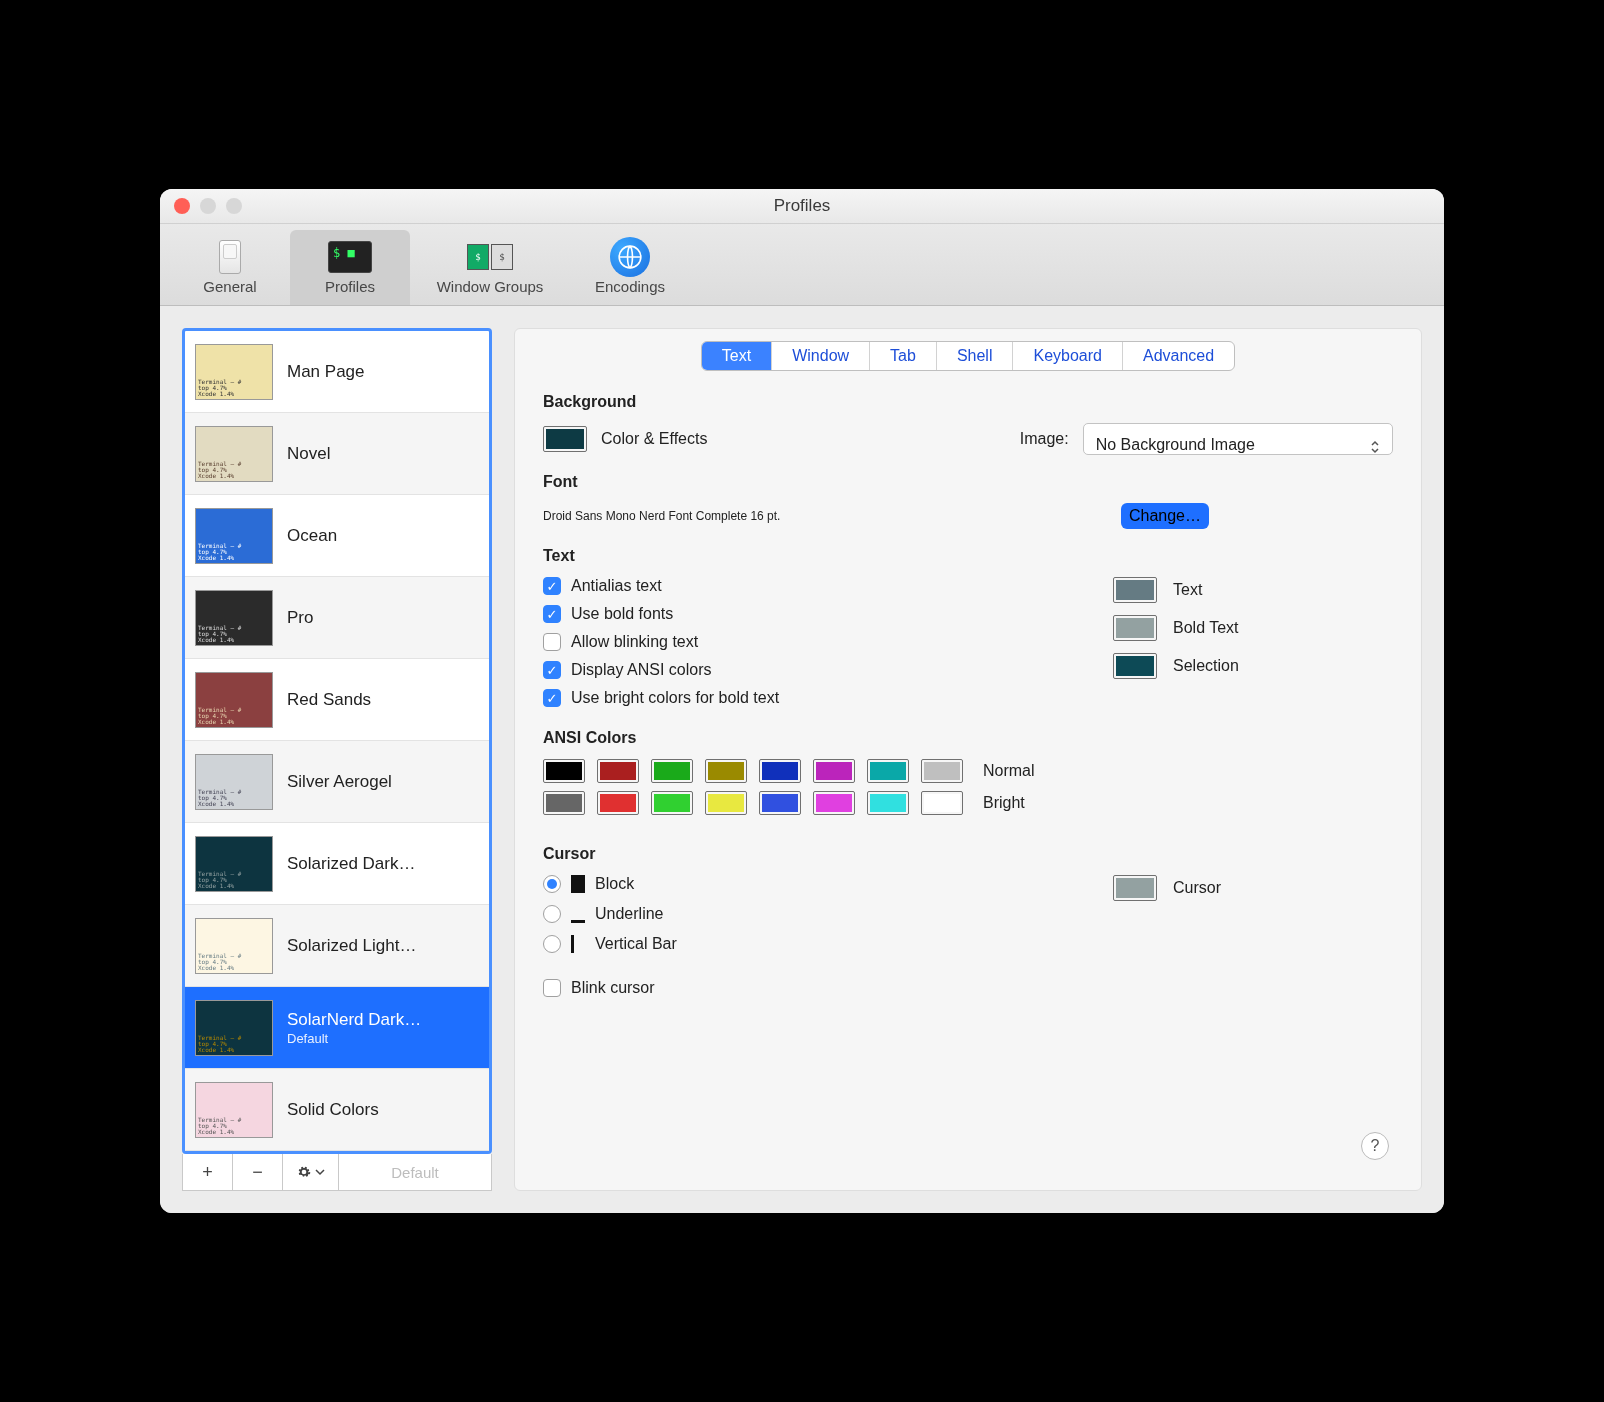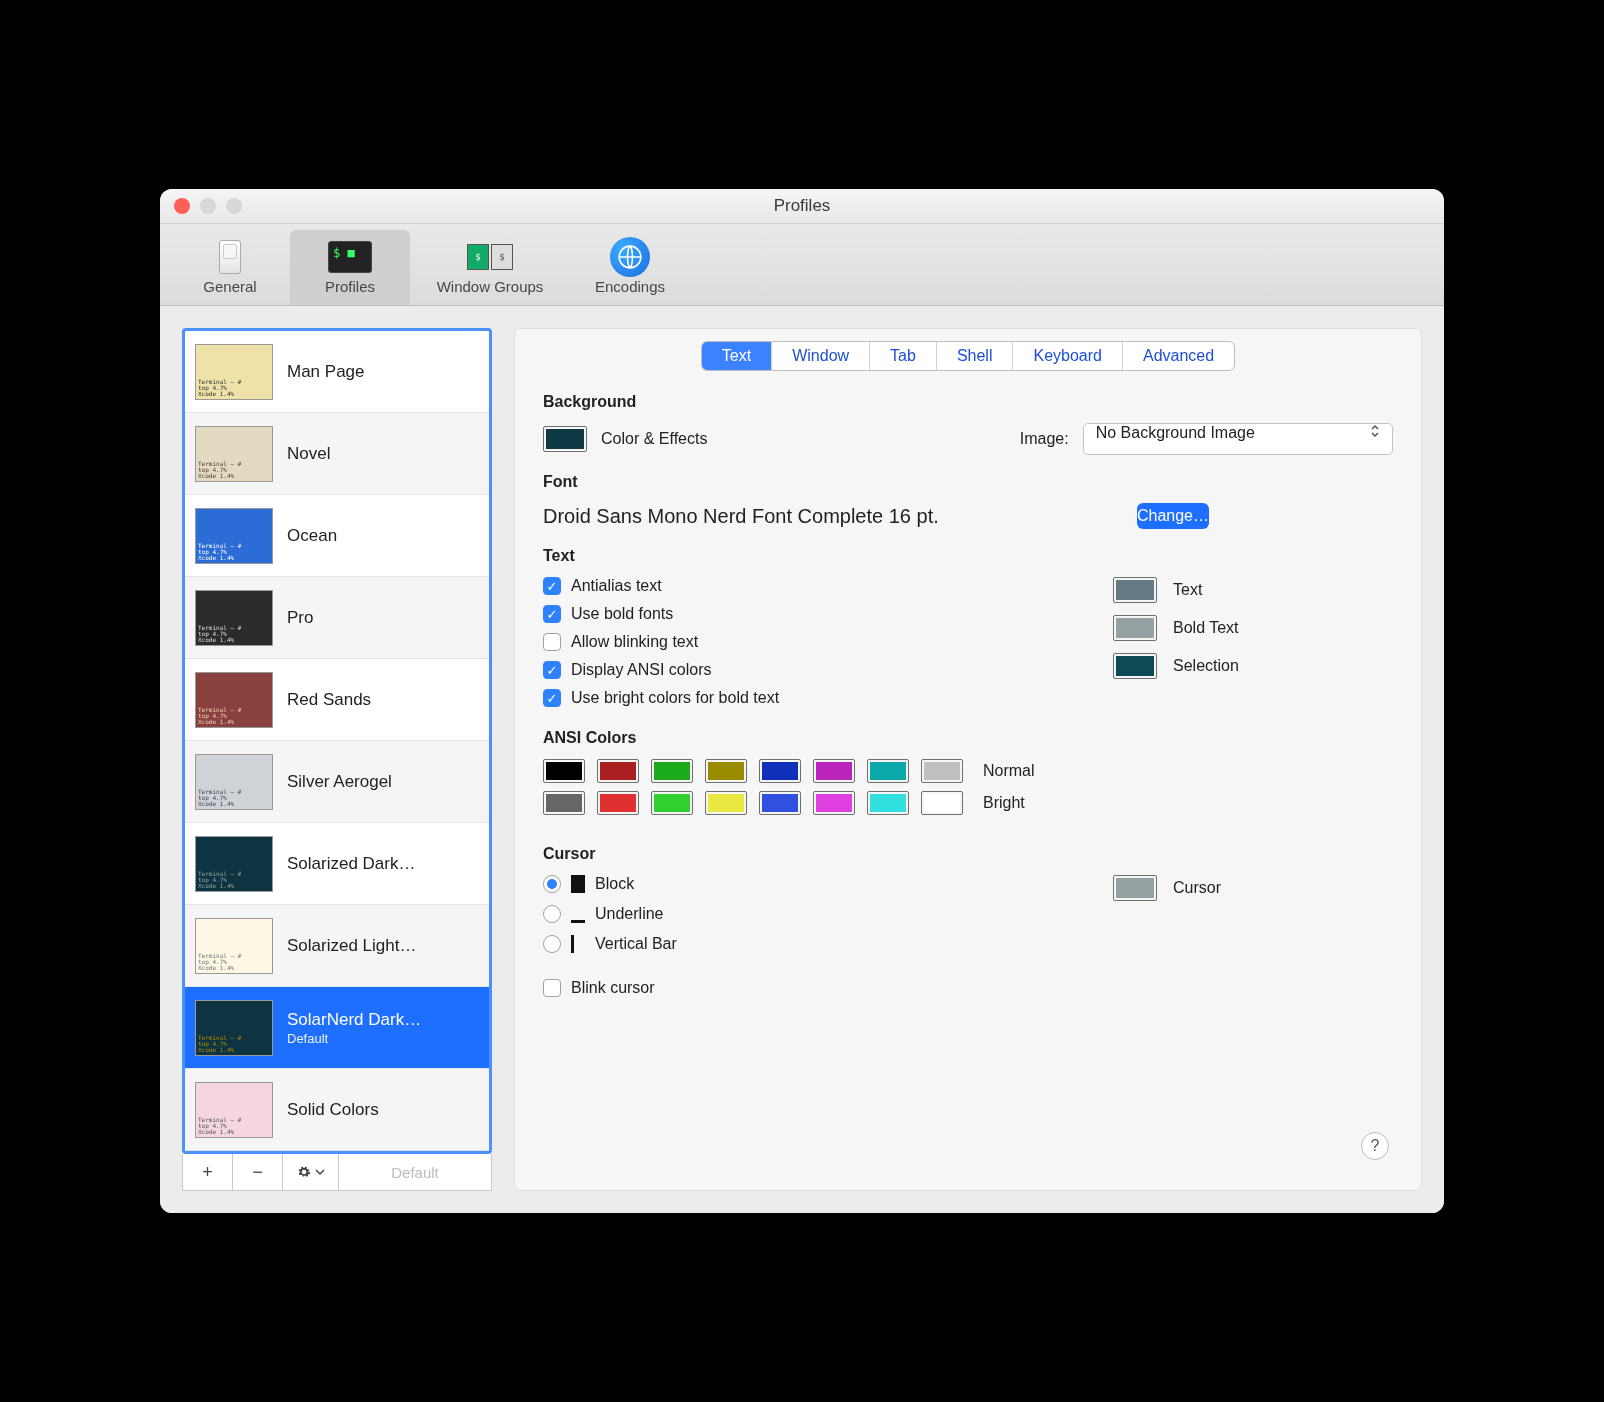--- a/index.html
+++ b/index.html
@@ -121,25 +121,25 @@
 .seg.active { background:#3b82ff; color:#fff; }
 .panel { padding: 0 28px; }
 .section-h { font-weight:600; font-size:16px; margin-bottom:12px; color:#222; }
 .row { display:flex; align-items:center; gap:14px; margin-bottom:18px; }
 .color-well {
   width: 44px; height: 26px; border:1px solid #707070; border-radius:2px; padding:2px;
 }
 .color-well > div { width:100%; height:100%; }
 .select {
   flex:1; background:#fff; border:1px solid #c3c3c3; border-radius:5px;
-  height:32px; display:flex; align-items:flex-start; padding:0 12px; font-size:16px;
+  height:32px; display:flex; align-items:flex-end; padding:0 12px; font-size:16px;
   justify-content:space-between;
 }
 .btn-blue {
-  background:#1e6fff; color:#ffffff; border-radius:6px; padding:4px 0; font-size:16px;
+  background:#1e6fff; color:#000000; border-radius:6px; padding:4px 8px; font-size:16px;
   border:none;
 }
 .checks { display:flex; flex-direction:column; gap:10px; }
 .chk { display:flex; align-items:center; gap:10px; font-size:16px; }
 .chkbox {
   width:18px; height:18px; border:1px solid #a0a0a0; border-radius:4px;
   display:flex; align-items:center; justify-content:center;
   background:#fff; flex-shrink:0;
 }
 .chkbox.on { background:#2f82ff; border-color:#2f82ff; color:#fff; font-size:13px; }
@@ -340,21 +340,21 @@
           <div class="select" style="max-width:330px">
             <span>No Background Image</span>
             <svg width="10" height="14" viewBox="0 0 10 14">
                 <path d="M2 5l3-3 3 3M2 9l3 3 3-3" stroke="#555" stroke-width="1.5" fill="none"></path>
               </svg>
           </div>
         </div>
 
         <div class="section-h" style="margin-top:18px">Font</div>
         <div class="row">
-          <div style="font-size:20px">Droid Sans Mono Nerd Font Complete 16 pt.</div>
+          <div style="font-size:12px">Droid Sans Mono Nerd Font Complete 16 pt.</div>
           <div style="flex:1"></div>
           <button class="btn-blue">Change…</button>
           <div style="width:170px"></div>
         </div>
 
         <div class="section-h" style="margin-top:18px">Text</div>
         <div class="two-col">
           <div class="checks" id="text-checks" style="flex:1">
               <label class="chk">
                 <span class="chkbox on">✓</span>

